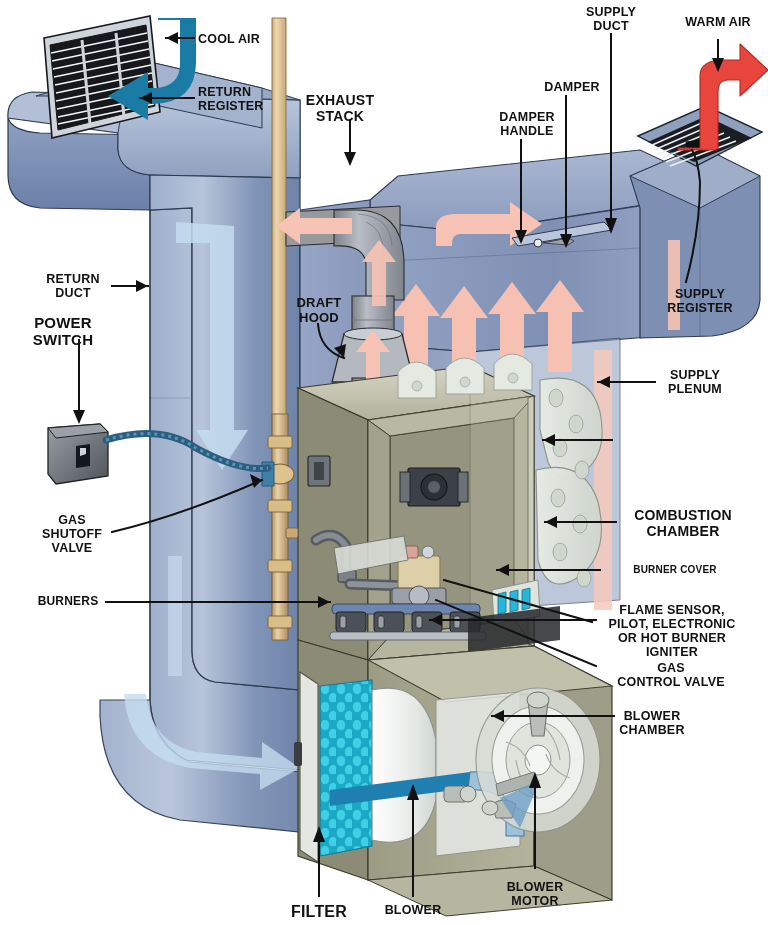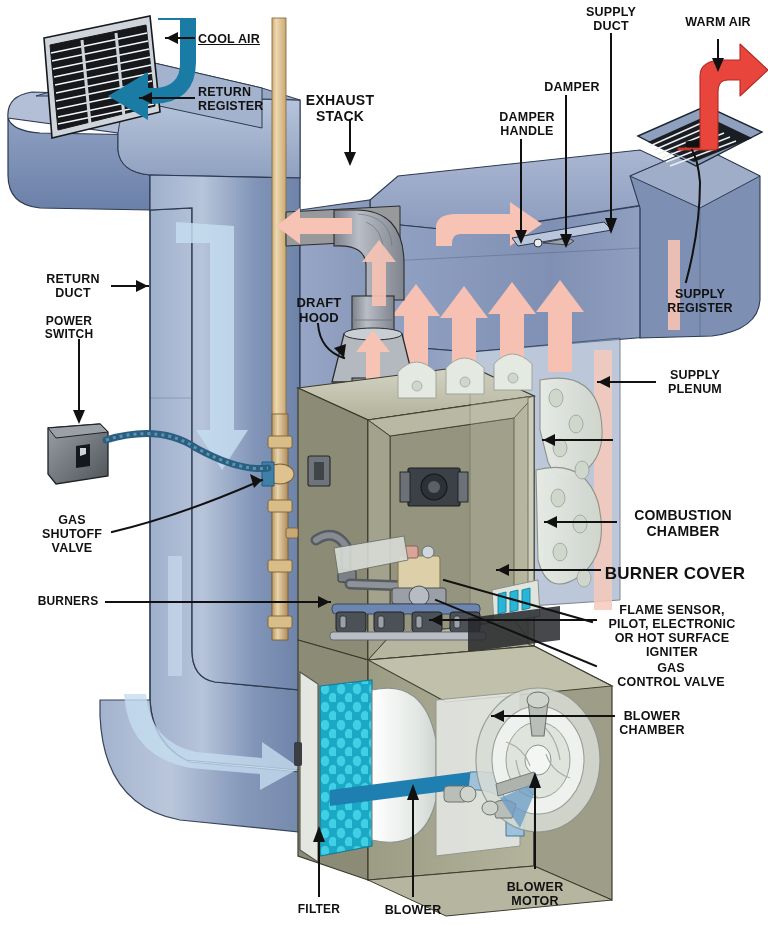--- a/index.html
+++ b/index.html
@@ -478,54 +478,54 @@
     <polygon points="79,424 73,410 85,410"></polygon>
     <polygon points="344,358 334,348 346,344"></polygon>
     <polygon points="262,480 250,474 254,488"></polygon>
     <polygon points="330,602 318,596 318,608"></polygon>
     <polygon points="319,826 313,842 325,842"></polygon>
     <polygon points="413,784 407,800 419,800"></polygon>
     <polygon points="535,772 529,788 541,788"></polygon>
   </g>
 </svg>
 
-<div class="lbl l" style="left:198px;top:32px;font-size:12.5px;text-decoration:underline;">COOL AIR</div>
+<div class="lbl l" style="left:198px;top:32px;font-size:12.5px;">COOL AIR</div>
 <div class="lbl l" style="left:198px;top:85px;font-size:12.5px;">RETURN
 REGISTER</div>
 <div class="lbl c" style="left:295px;top:93px;width:90px;font-size:14px;">EXHAUST
 STACK</div>
 <div class="lbl c" style="left:566px;top:5px;width:90px;font-size:12.5px;">SUPPLY
 DUCT</div>
 <div class="lbl c" style="left:663px;top:15px;width:110px;font-size:12.5px;">WARM AIR</div>
 <div class="lbl c" style="left:522px;top:80px;width:100px;font-size:12.5px;">DAMPER</div>
 <div class="lbl c" style="left:474px;top:110px;width:106px;font-size:12.5px;">DAMPER
 HANDLE</div>
 <div class="lbl c" style="left:637px;top:287px;width:126px;font-size:12.5px;">SUPPLY
 REGISTER</div>
 <div class="lbl c" style="left:638px;top:368px;width:114px;font-size:12.5px;">SUPPLY
 PLENUM</div>
 <div class="lbl c" style="left:612px;top:508px;width:142px;font-size:14px;">COMBUSTION
 CHAMBER</div>
-<div class="lbl c" style="left:604px;top:564px;width:142px;font-size:17px;">BURNER COVER</div>
+<div class="lbl c" style="left:604px;top:564px;width:142px;font-size:10px;">BURNER COVER</div>
 <div class="lbl c" style="left:591px;top:603px;width:162px;font-size:12.5px;">FLAME SENSOR,
 PILOT, ELECTRONIC
-OR HOT SURFACE
+OR HOT BURNER
 IGNITER</div>
 <div class="lbl c" style="left:590px;top:661px;width:162px;font-size:12.5px;">GAS
 CONTROL VALVE</div>
 <div class="lbl c" style="left:596px;top:709px;width:112px;font-size:12.5px;">BLOWER
 CHAMBER</div>
 <div class="lbl c" style="left:26px;top:272px;width:94px;font-size:12.5px;">RETURN
 DUCT</div>
-<div class="lbl c" style="left:20px;top:315px;width:98px;font-size:12px;">POWER
+<div class="lbl c" style="left:14px;top:315px;width:98px;font-size:15px;">POWER
 SWITCH</div>
 <div class="lbl c" style="left:279px;top:296px;width:80px;font-size:13px;">DRAFT
 HOOD</div>
 <div class="lbl c" style="left:20px;top:513px;width:104px;font-size:12.5px;">GAS
 SHUTOFF
 VALVE</div>
 <div class="lbl c" style="left:18px;top:595px;width:100px;font-size:12px;">BURNERS</div>
-<div class="lbl c" style="left:279px;top:903px;width:80px;font-size:12px;">FILTER</div>
+<div class="lbl c" style="left:279px;top:903px;width:80px;font-size:16px;">FILTER</div>
 <div class="lbl c" style="left:369px;top:903px;width:88px;font-size:12.5px;">BLOWER</div>
 <div class="lbl c" style="left:485px;top:880px;width:100px;font-size:12.5px;">BLOWER
 MOTOR</div>
 
 </div>
 
 </body></html>

